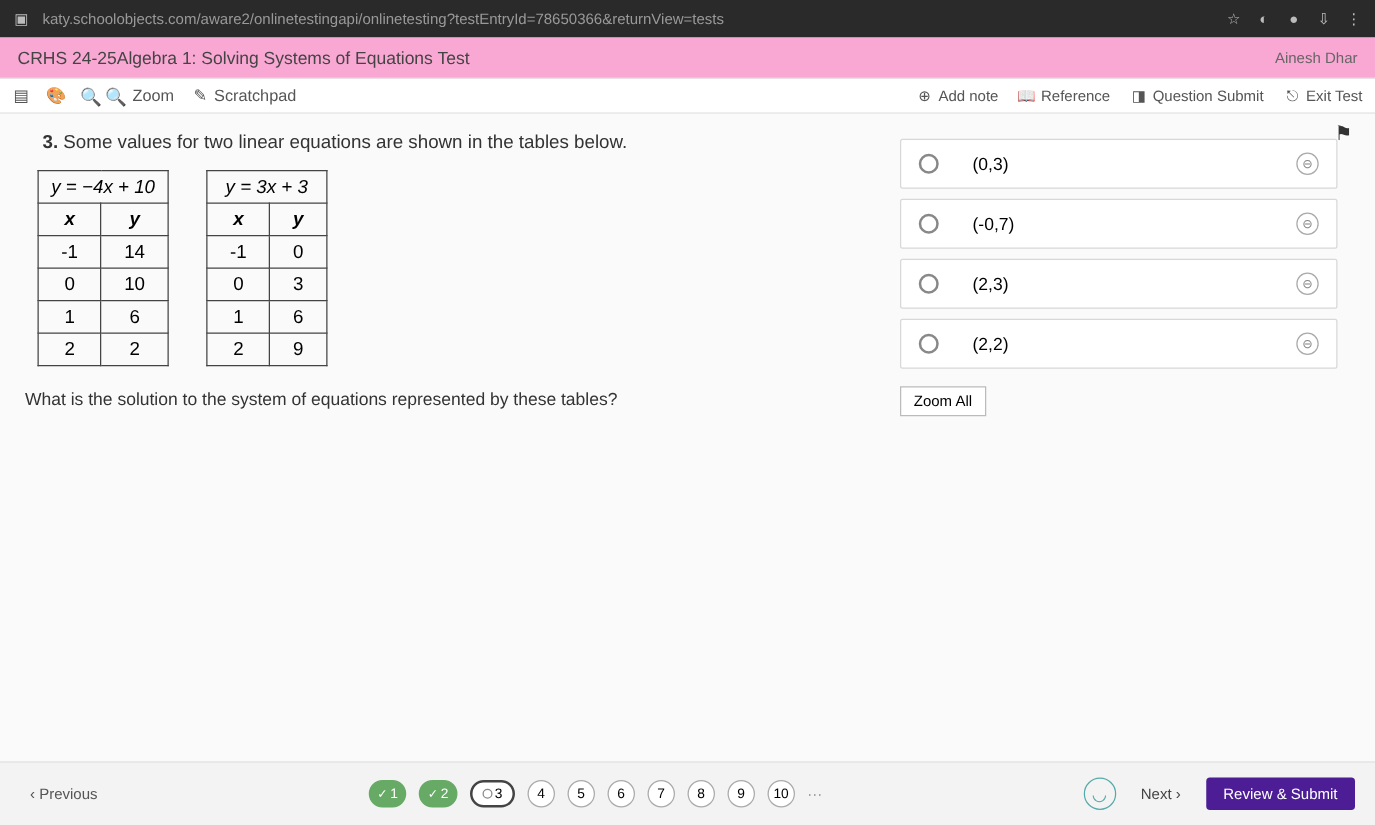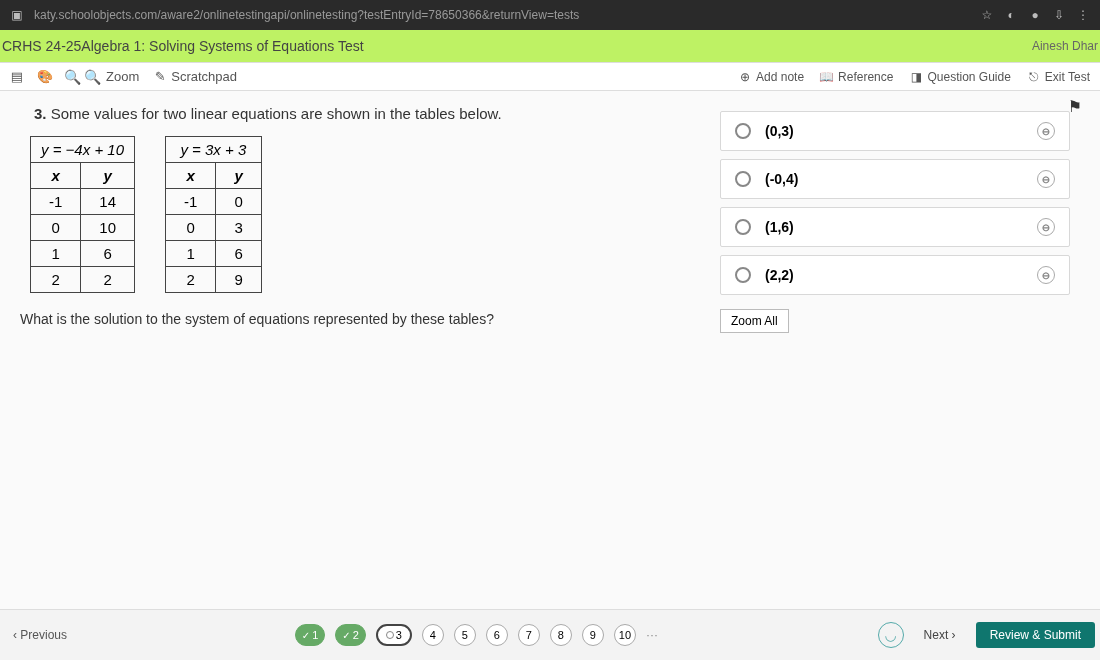--- a/index.html
+++ b/index.html
@@ -12,21 +12,21 @@
 .browser-bar .url { flex: 1; }
 .browser-bar .right-icons { display: flex; gap: 10px; align-items: center; }
 .br-icon { width: 14px; height: 14px; display: inline-flex; align-items: center; justify-content: center; color: #bbb; font-size: 12px; }
 
 .app {
   background: #f5f5f5; width: 100%; height: 630px; display: flex; flex-direction: column;
   position: relative;
 }
 
 .title-bar {
-  background: #bef264; padding: 8px 2px; display: flex; justify-content: space-between;
+  background: #f9a8d4; padding: 8px 14px; display: flex; justify-content: space-between;
   align-items: center; font-size: 14px; color: #444; border-bottom: 1px solid #ddd;
 }
 .title-bar .student { color: #666; font-size: 12px; text-align: center; }
 
 .toolbar {
   background: #fff; border-bottom: 1px solid #ddd; display: flex; align-items: center;
   padding: 6px 10px; gap: 14px; font-size: 13px; color: #555;
 }
 .toolbar .zoom-wrap { display: flex; align-items: center; gap: 6px; }
 .toolbar .right { margin-left: auto; display: flex; gap: 16px; align-items: center; font-size: 12px; }
@@ -51,58 +51,58 @@
 .eq-table td { padding: 4px 18px; }
 
 .sub-prompt { font-size: 14px; color: #333; margin-top: 18px; max-width: 520px; }
 
 .answer-panel {
   width: 380px; padding: 20px 30px 10px 0; display: flex; flex-direction: column; gap: 8px;
   position: relative;
 }
 .flag { position: absolute; top: 6px; right: 18px; color: #333; font-size: 16px; cursor: pointer; }
 .choice {
-  display: flex; align-items: center; gap: 14px; padding: 10px 14px;
-  border: 1px solid #d8d8d8; border-radius: 2px; background: #fff; font-size: 14px; font-weight: bold;
+  display: flex; align-items: center; gap: 27px; padding: 10px 14px;
+  border: 1px solid #d8d8d8; border-radius: 2px; background: #fff; font-size: 14px;
 }
 .radio {
   width: 16px; height: 16px; border: 2px solid #888; border-radius: 50%; flex-shrink: 0;
 }
 .elim {
   width: 18px; height: 18px; border: 1px solid #aaa; border-radius: 50%;
   display: flex; align-items: center; justify-content: center; margin-left: auto;
   color: #888; font-size: 10px; cursor: pointer;
 }
 .clear-all {
   align-self: flex-start; margin-top: 6px; padding: 4px 10px; font-size: 12px;
   border: 1px solid #bbb; background: #fff; cursor: pointer;
 }
 
 .footer {
-  background: #f3f3f3; border-top: 1px solid #ddd; padding: 12px 5px;
+  background: #f3f3f3; border-top: 1px solid #ddd; padding: 12px 16px;
   display: flex; align-items: center; gap: 12px; font-size: 12px; justify-content: center;
 }
 .prev-btn { color: #555; cursor: pointer; padding: 4px 8px; }
 .q-nav { display: flex; gap: 10px; align-items: center; flex: 1; justify-content: center; }
 .q-bubble {
   width: 22px; height: 22px; border-radius: 11px; border: 1px solid #aaa;
   display: flex; align-items: center; justify-content: center; font-size: 11px;
   background: #fff; cursor: pointer; gap: 2px; padding: 0 4px; min-width: 22px;
 }
 .q-bubble.done { background: #6a6; border-color: #6a6; color: #fff; width: auto; padding: 0 6px; }
 .q-bubble.current { border: 2px solid #444; width: auto; padding: 0 8px; }
 .q-bubble .check { font-size: 10px; }
 .dots { color: #888; }
 .face {
   width: 26px; height: 26px; border: 1.5px solid #5aa; border-radius: 50%;
   display: flex; align-items: center; justify-content: center; color: #5aa; font-size: 14px;
 }
 .next-btn { color: #444; cursor: pointer; padding: 4px 8px; }
 .submit-btn {
-  background: #0f766e; color: #fff; padding: 6px 14px; border-radius: 3px;
+  background: #4c1d95; color: #fff; padding: 6px 14px; border-radius: 3px;
   font-size: 12px; cursor: pointer;
 }
 </style>
 </head>
 <body>
 
 <div class="browser-bar">
   <span class="br-icon">▣</span>
   <span class="url">katy.schoolobjects.com/aware2/onlinetestingapi/onlinetesting?testEntryId=78650366&amp;returnView=tests</span>
   <span class="right-icons">
@@ -137,21 +137,21 @@
       <span class="tb-item">
         <span class="tb-icon">⊕</span>
         <span>Add note</span>
       </span>
       <span class="tb-item">
         <span class="tb-icon">📖</span>
         <span>Reference</span>
       </span>
       <span class="tb-item">
         <span class="tb-icon">◨</span>
-        <span>Question Guide</span>
+        <span>Question Submit</span>
       </span>
       <span class="tb-item">
         <span class="tb-icon">⎋</span>
         <span>Exit Test</span>
       </span>
     </div>
   </div>
 
   <div class="content">
     <div class="left-panel">
@@ -224,26 +224,26 @@
     <div class="answer-panel">
       <span class="flag">⚑</span>
 
       <div class="choice">
         <span class="radio"></span>
         <span>(0,3)</span>
         <span class="elim">⊖</span>
       </div>
       <div class="choice">
         <span class="radio"></span>
-        <span>(-0,4)</span>
+        <span>(-0,7)</span>
         <span class="elim">⊖</span>
       </div>
       <div class="choice">
         <span class="radio"></span>
-        <span>(1,6)</span>
+        <span>(2,3)</span>
         <span class="elim">⊖</span>
       </div>
       <div class="choice">
         <span class="radio"></span>
         <span>(2,2)</span>
         <span class="elim">⊖</span>
       </div>
 
       <button class="clear-all">Zoom All</button>
     </div>

